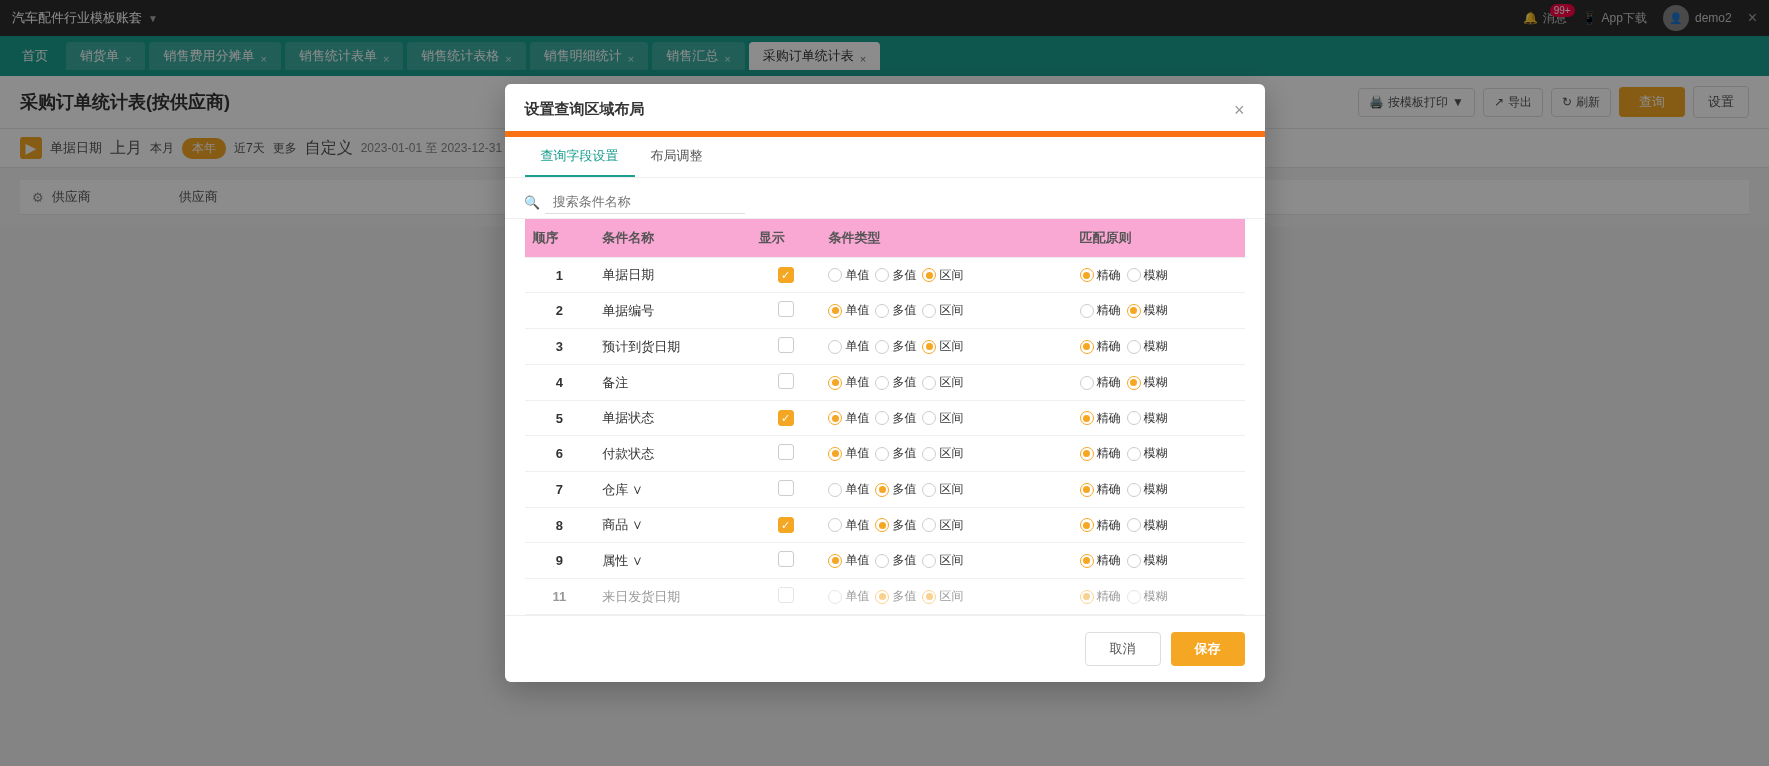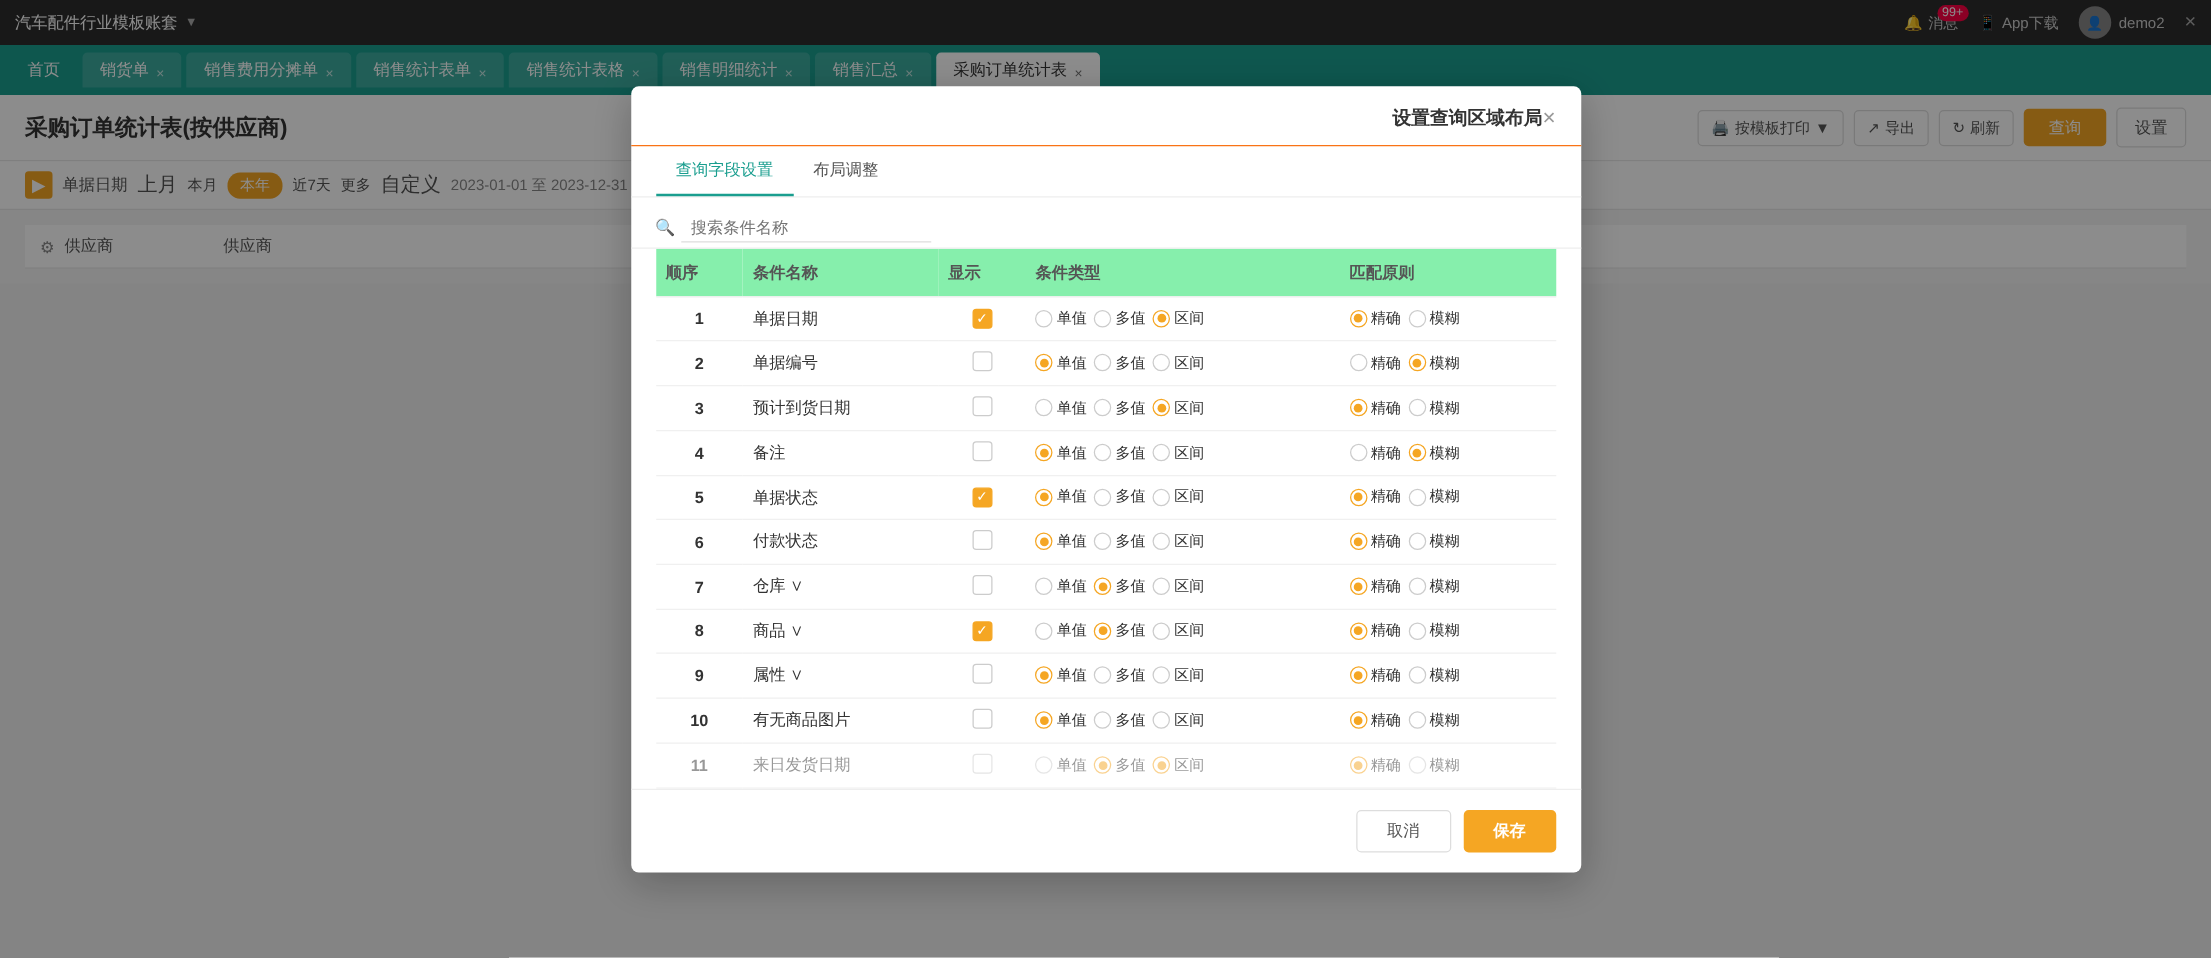--- a/index.html
+++ b/index.html
@@ -114,24 +114,24 @@
       background: #fff;
       border-radius: 6px;
       width: 760px;
       max-height: 680px;
       display: flex;
       flex-direction: column;
       box-shadow: 0 8px 32px rgba(0,0,0,0.25);
     }
     .modal-header {
       padding: 16px 20px 12px;
-      border-bottom: 1px solid #f97316;
-      display: flex;
-      align-items: center;
-      justify-content: flex-end;
+      border-bottom: 6px solid #f97316;
+      display: flex;
+      align-items: center;
+      justify-content: space-between;
     }
     .modal-title { font-size: 15px; font-weight: bold; color: #333; }
     .modal-close { cursor: pointer; color: #999; font-size: 18px; line-height: 1; }
 
     
     .modal-tabs { display: flex; padding: 0 20px; border-bottom: 1px solid #eee; gap: 0; }
     .modal-tab {
       padding: 10px 16px;
       cursor: pointer;
       font-size: 13px;
@@ -161,21 +161,21 @@
     .modal-table-wrap {
       overflow-y: auto;
       flex: 1;
       padding: 0 20px;
     }
     .modal-table {
       width: 100%;
       border-collapse: collapse;
       font-size: 13px;
     }
-    .modal-table thead tr { background: #86efac; margin-top: 48px; }
+    .modal-table thead tr { background: #f9a8d4; margin-top: 48px; }
     .modal-table th {
       text-align: left;
       padding: 10px 8px;
       color: #555;
       font-weight: 600;
       border-bottom: 1px solid #eee;
       white-space: nowrap;
     }
     .modal-table td {
       padding: 8px 8px;
@@ -539,38 +539,20 @@
                   <span class="radio-item"><span class="custom-radio"></span>区间</span>
                 </div>
               </td>
               <td colspan="2">
                 <div class="radio-group">
                   <span class="radio-item"><span class="custom-radio selected"></span>精确</span>
                   <span class="radio-item"><span class="custom-radio"></span>模糊</span>
                 </div>
               </td>
             </tr>
-            <tr>
-              <td class="row-index">10</td>
-              <td>有无商品图片</td>
-              <td style="text-align: center;"><span class="custom-checkbox"></span></td>
-              <td colspan="3">
-                <div class="radio-group">
-                  <span class="radio-item"><span class="custom-radio selected"></span>单值</span>
-                  <span class="radio-item"><span class="custom-radio"></span>多值</span>
-                  <span class="radio-item"><span class="custom-radio"></span>区间</span>
-                </div>
-              </td>
-              <td colspan="2">
-                <div class="radio-group">
-                  <span class="radio-item"><span class="custom-radio selected"></span>精确</span>
-                  <span class="radio-item"><span class="custom-radio"></span>模糊</span>
-                </div>
-              </td>
-            </tr>
             <tr class="partial-row">
               <td class="row-index">11</td>
               <td>来日发货日期</td>
               <td style="text-align: center;"><span class="custom-checkbox"></span></td>
               <td colspan="3">
                 <div class="radio-group">
                   <span class="radio-item"><span class="custom-radio"></span>单值</span>
                   <span class="radio-item"><span class="custom-radio selected"></span>多值</span>
                   <span class="radio-item"><span class="custom-radio selected"></span>区间</span>
                 </div>

